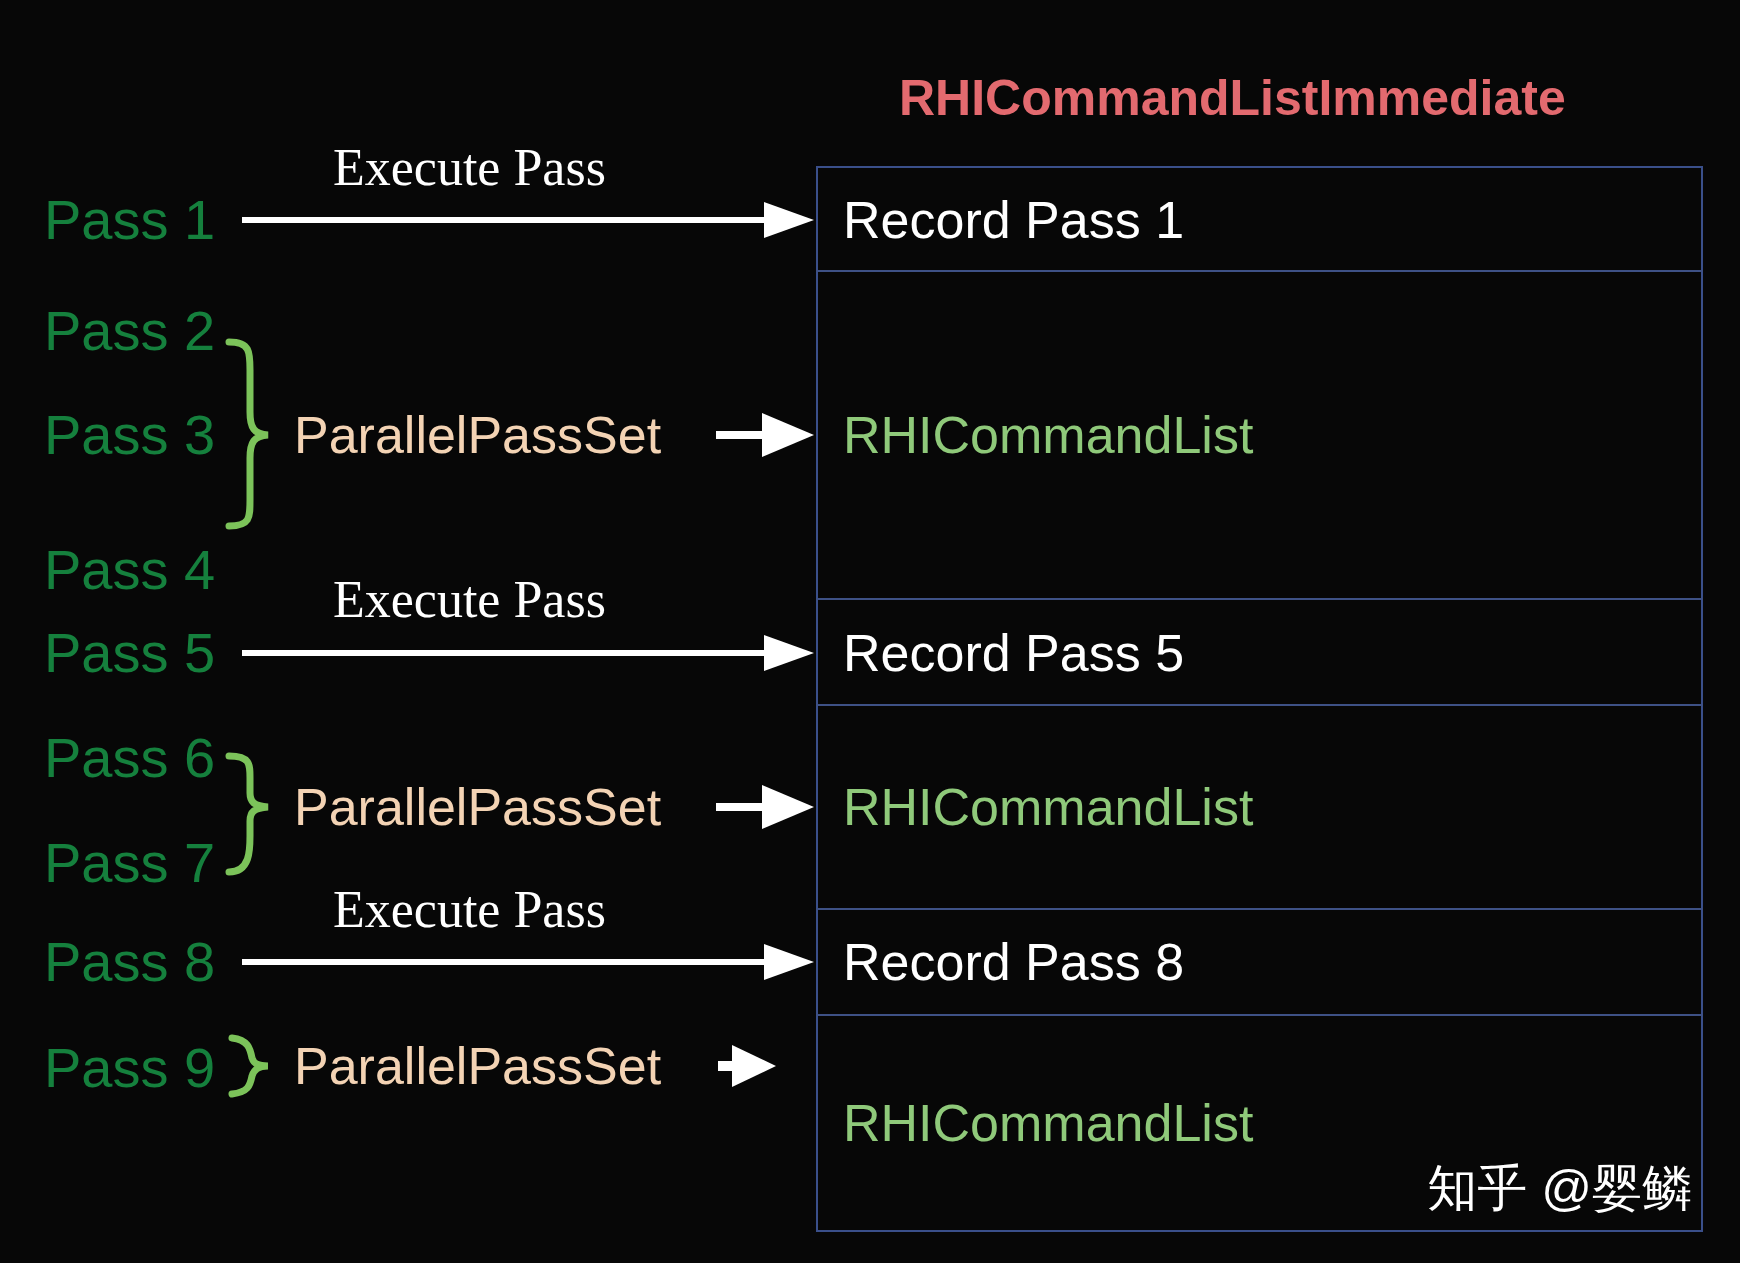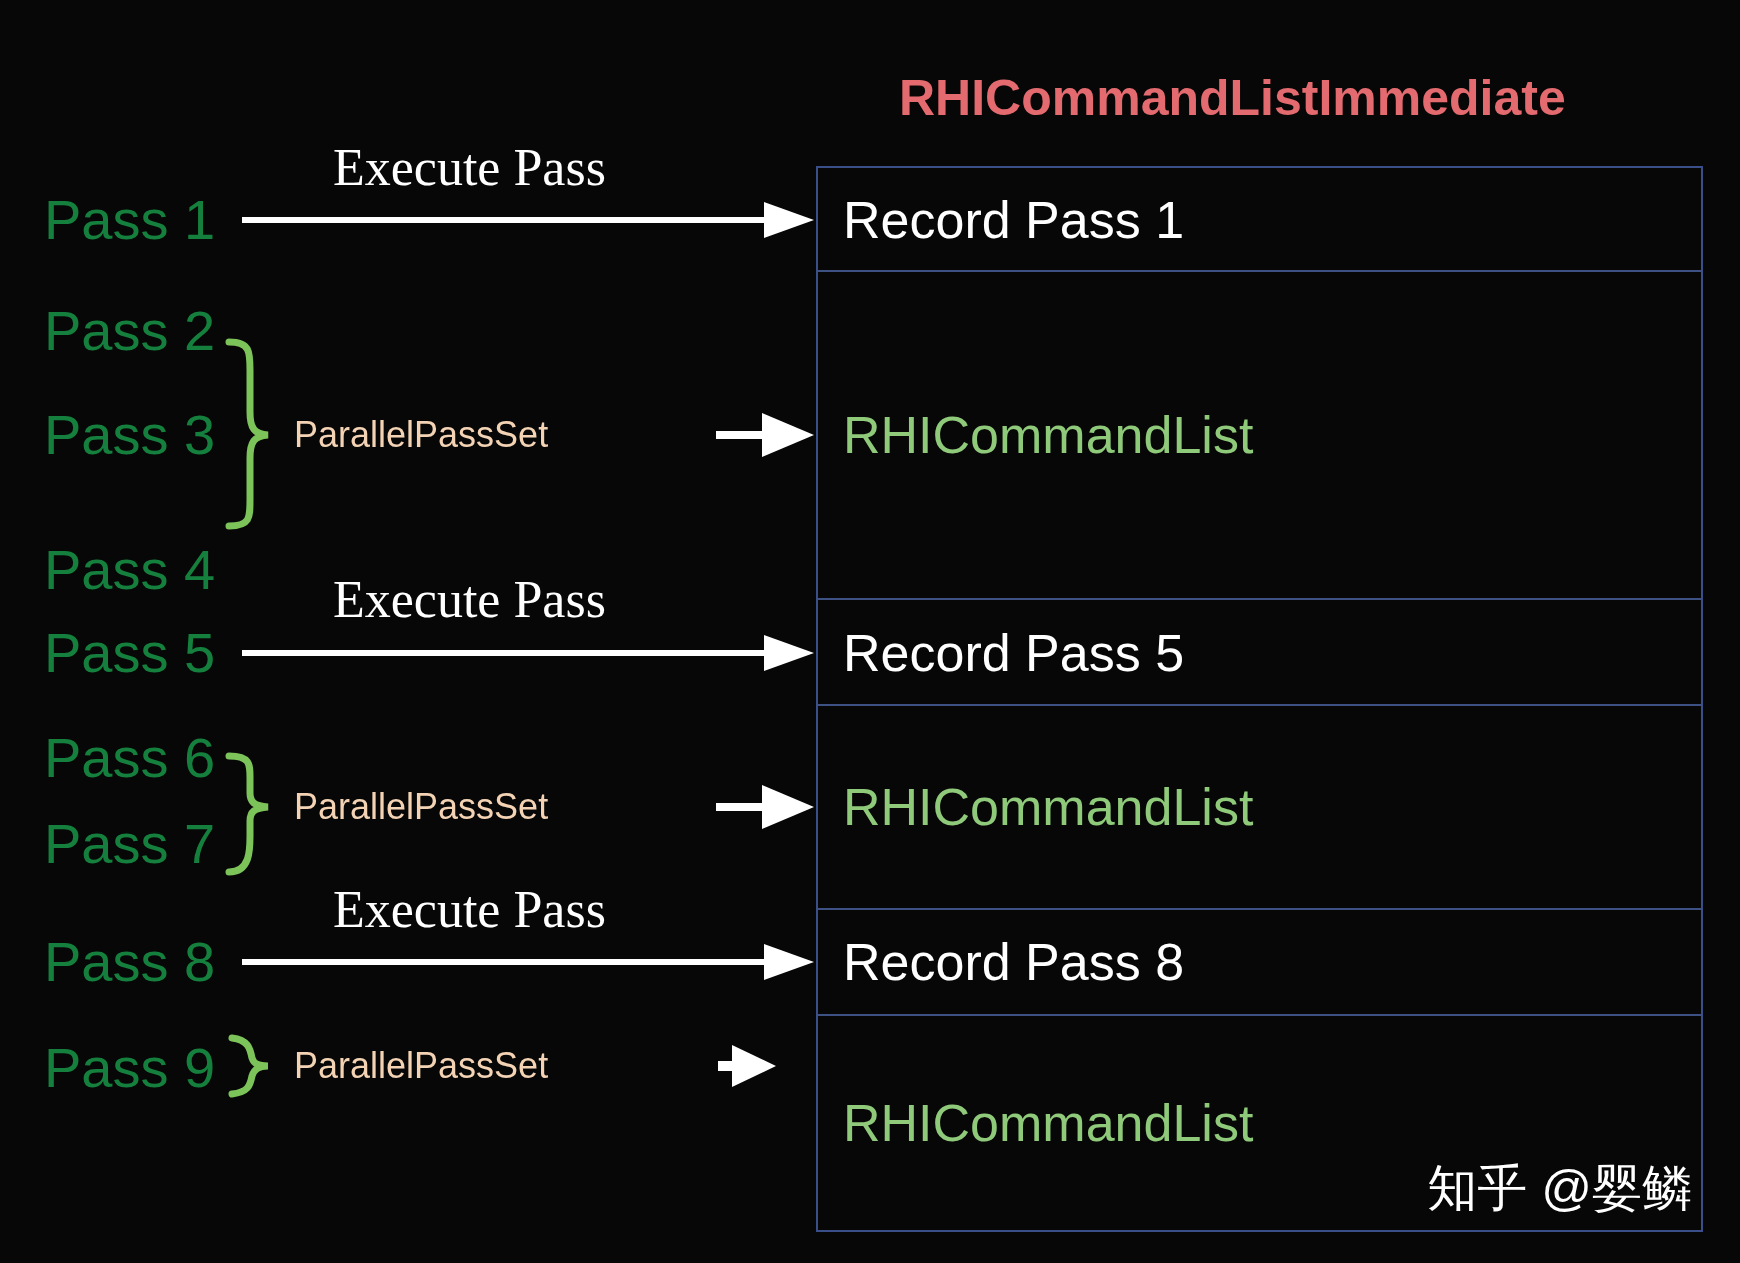--- a/index.html
+++ b/index.html
@@ -1,21 +1,21 @@
 <!DOCTYPE html>
 <html><head>
 <meta charset="utf-8">
 <style>
   html, body { margin:0; padding:0; }
   body { width:1740px; height:1263px; background:#070707; position:relative; overflow:hidden;
          font-family:"Liberation Sans", sans-serif; }
   .abs { position:absolute; white-space:nowrap; }
   .pass { color:#15803d; font-size:56px; left:44px; transform:translateY(-50%); line-height:1; }
   .exec { color:#ffffff; font-size:52px; left:333px; transform:translateY(-50%); line-height:1;font-family:Liberation Serif, serif; }
-  .pps { color:#f3d3b4; font-size:36px; left:294px; transform:translateY(-50%); line-height:1; }
+  .pps { color:#f3d3b4; font-size:52px; left:294px; transform:translateY(-50%); line-height:1; }
   .rhi { color:#8fc97a; font-size:52px; left:843px; transform:translateY(-50%); line-height:1; }
   .rec { color:#ffffff; font-size:52px; left:843px; transform:translateY(-50%); line-height:1; }
   .title { color:#e36a6f; font-size:50px; font-weight:bold; left:886px; top:98px; transform:translateY(-50%); line-height:1;margin-left:13px; }
   .box { left:816px; top:166px; width:887px; height:1066px; border:2px solid #3a4f8a; box-sizing:border-box; }
   .divider { left:816px; width:887px; height:2px; background:#3e5185; }
   .watermark { color:#ffffff; font-size:50px; right:48px; top:1188px; transform:translateY(-50%); line-height:1; }
   svg.overlay { position:absolute; left:0; top:0; }
 </style>
 </head>
 <body>
@@ -35,21 +35,21 @@
 <div class="abs rhi" style="top:807px">RHICommandList</div>
 <div class="abs rec" style="top:962px">Record Pass 8</div>
 <div class="abs rhi" style="top:1123px">RHICommandList</div>
 
 <div class="abs pass" style="top:220px">Pass 1</div>
 <div class="abs pass" style="top:331px">Pass 2</div>
 <div class="abs pass" style="top:435px">Pass 3</div>
 <div class="abs pass" style="top:570px">Pass 4</div>
 <div class="abs pass" style="top:653px">Pass 5</div>
 <div class="abs pass" style="top:758px">Pass 6</div>
-<div class="abs pass" style="top:844px">Pass 7</div>
+<div class="abs pass" style="top:863px">Pass 7</div>
 <div class="abs pass" style="top:962px">Pass 8</div>
 <div class="abs pass" style="top:1068px">Pass 9</div>
 
 <div class="abs exec" style="top:168px">Execute Pass</div>
 <div class="abs exec" style="top:600px">Execute Pass</div>
 <div class="abs exec" style="top:910px">Execute Pass</div>
 
 <div class="abs pps" style="top:435px">ParallelPassSet</div>
 <div class="abs pps" style="top:807px">ParallelPassSet</div>
 <div class="abs pps" style="top:1066px">ParallelPassSet</div>

